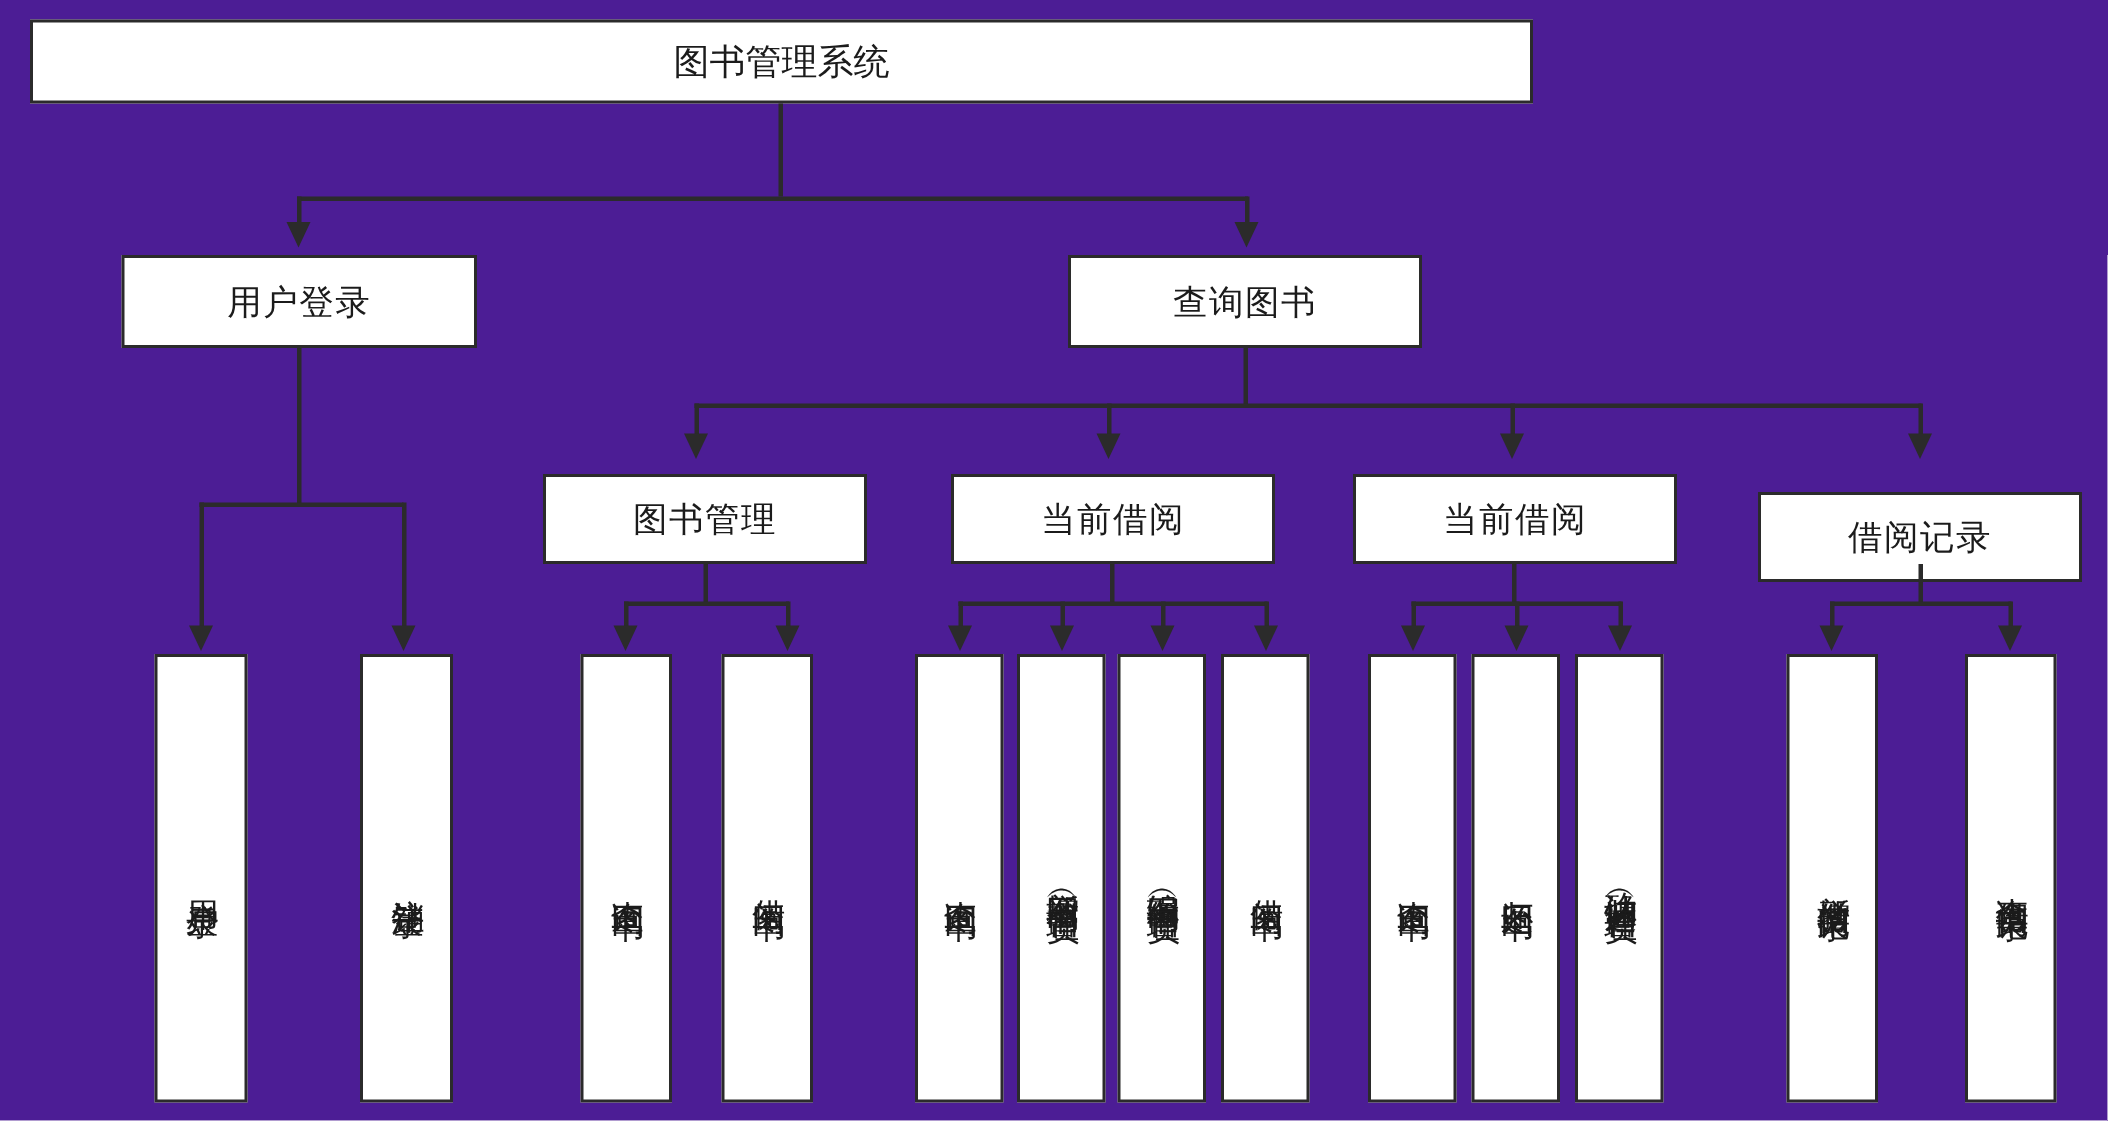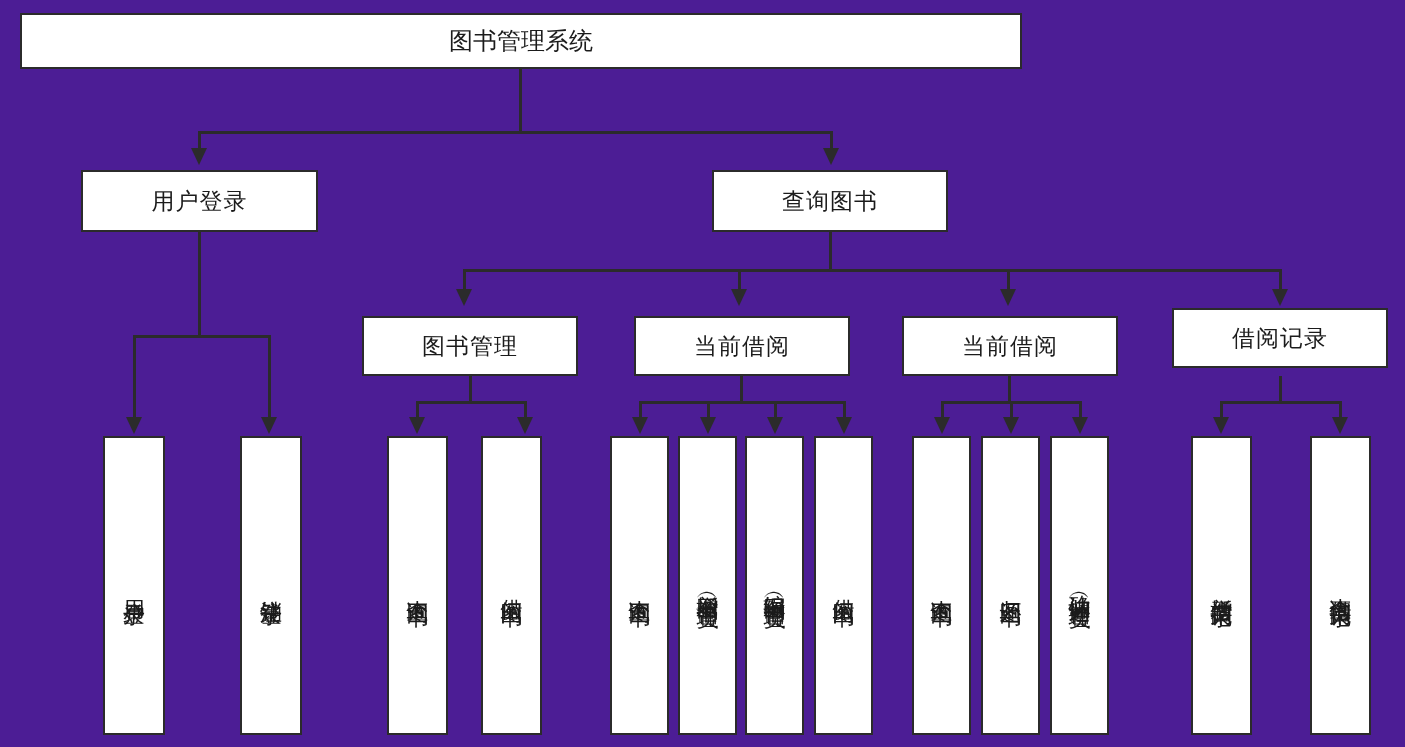--- a/index.html
+++ b/index.html
@@ -124,21 +124,21 @@
 
   <div class="node horiz" style="left:362px; top:316px; width:216px; height:60px;">
     <span class="htext">图书管理</span>
   </div>
   <div class="node horiz" style="left:634px; top:316px; width:216px; height:60px;">
     <span class="htext">当前借阅</span>
   </div>
   <div class="node horiz" style="left:902px; top:316px; width:216px; height:60px;">
     <span class="htext">当前借阅</span>
   </div>
-  <div class="node horiz" style="left:1172px; top:308px; width:216px; height:60px;">
+  <div class="node horiz" style="left:1172px; top:328px; width:216px; height:60px;">
     <span class="htext">借阅记录</span>
   </div>
 
   <div class="conn vline" style="left:469px; top:376px; width:2.5px; height:27px;"></div>
   <div class="conn hline" style="left:416px; top:401px; width:110px; height:2.5px;"></div>
   <div class="conn vline" style="left:416px; top:401px; width:2.5px; height:18px;"></div>
   <div class="arrow" style="left:409px; top:417px;"></div>
   <div class="conn vline" style="left:524px; top:401px; width:2.5px; height:18px;"></div>
   <div class="arrow" style="left:517px; top:417px;"></div>
 

